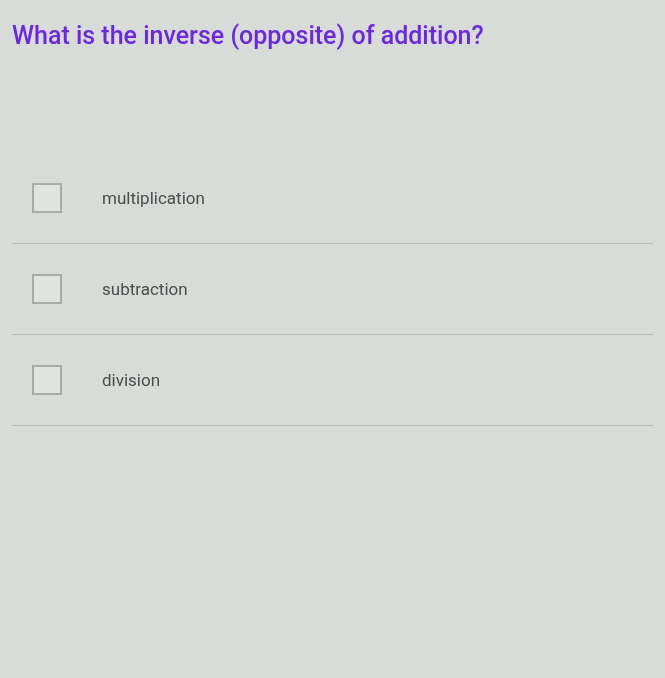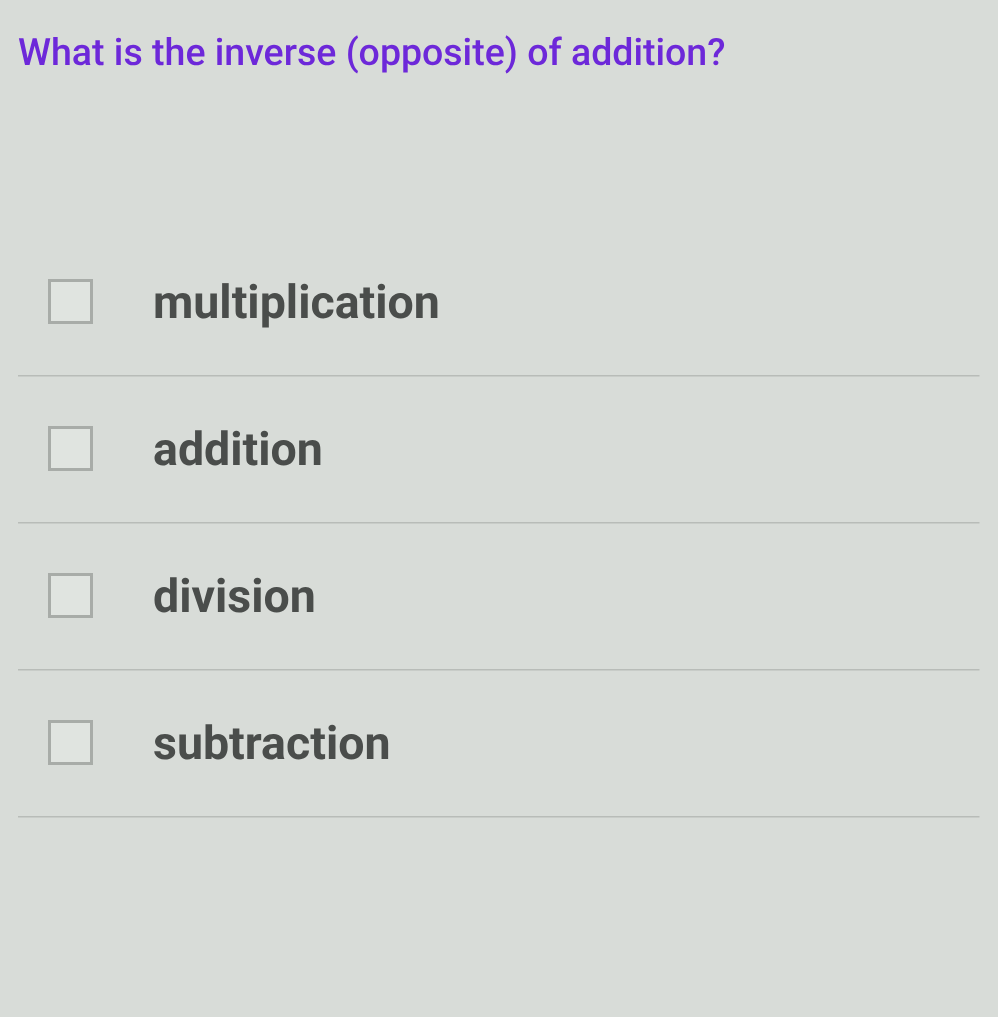--- a/index.html
+++ b/index.html
@@ -39,42 +39,38 @@
     }
     .checkbox {
       width: 30px;
       height: 30px;
       border: 2px solid #a8aca8;
       background: #e0e4e0;
       margin-right: 40px;
       flex-shrink: 0;
     }
     .option-label {
-      font-size: 31px;
+      font-size: 17px;
       color: #4a4d4b;
-      font-weight: 700;
+      font-weight: 400;
     }
   </style>
 </head>
 <body>
 
 <div class="question-container">
   <h1 class="question-text">What is the inverse (opposite) of addition?</h1>
 
   <ul class="options-list">
     <li class="option-row">
       <div class="checkbox"></div>
       <span class="option-label">multiplication</span>
     </li>
     <li class="option-row">
       <div class="checkbox"></div>
-      <span class="option-label">addition</span>
+      <span class="option-label">subtraction</span>
     </li>
     <li class="option-row">
       <div class="checkbox"></div>
       <span class="option-label">division</span>
     </li>
-    <li class="option-row">
-      <div class="checkbox"></div>
-      <span class="option-label">subtraction</span>
-    </li>
   </ul>
 </div>
 
 </body></html>

